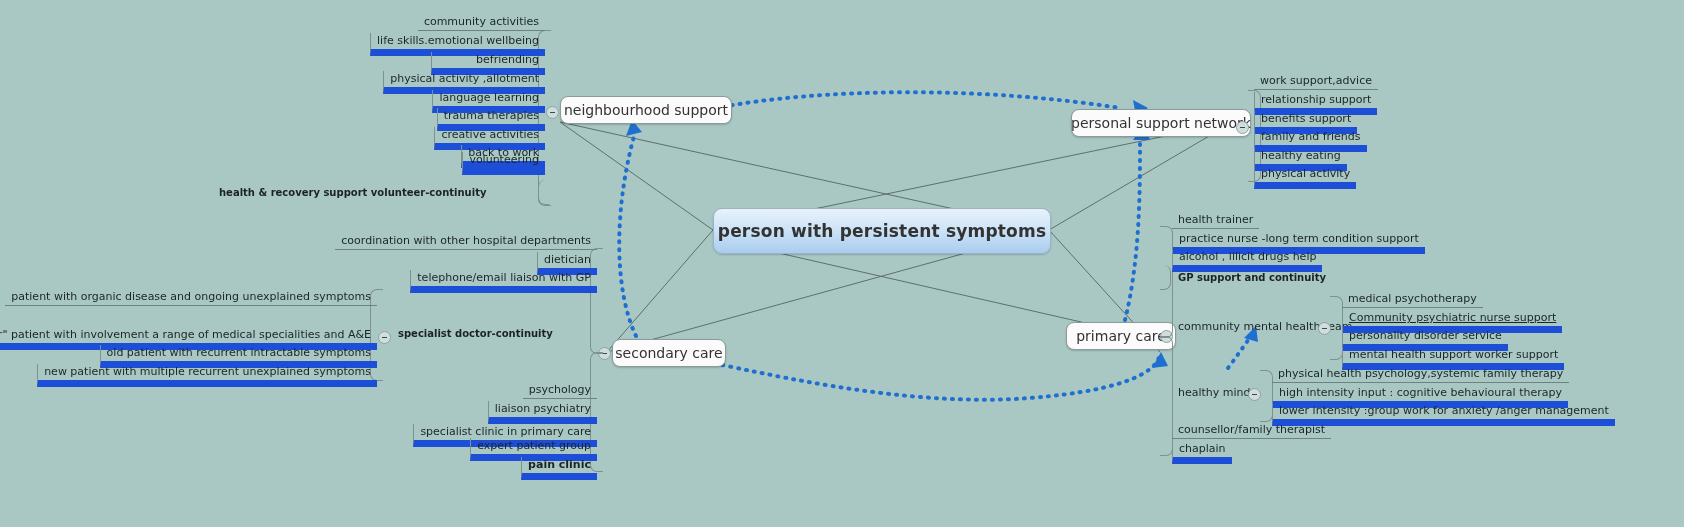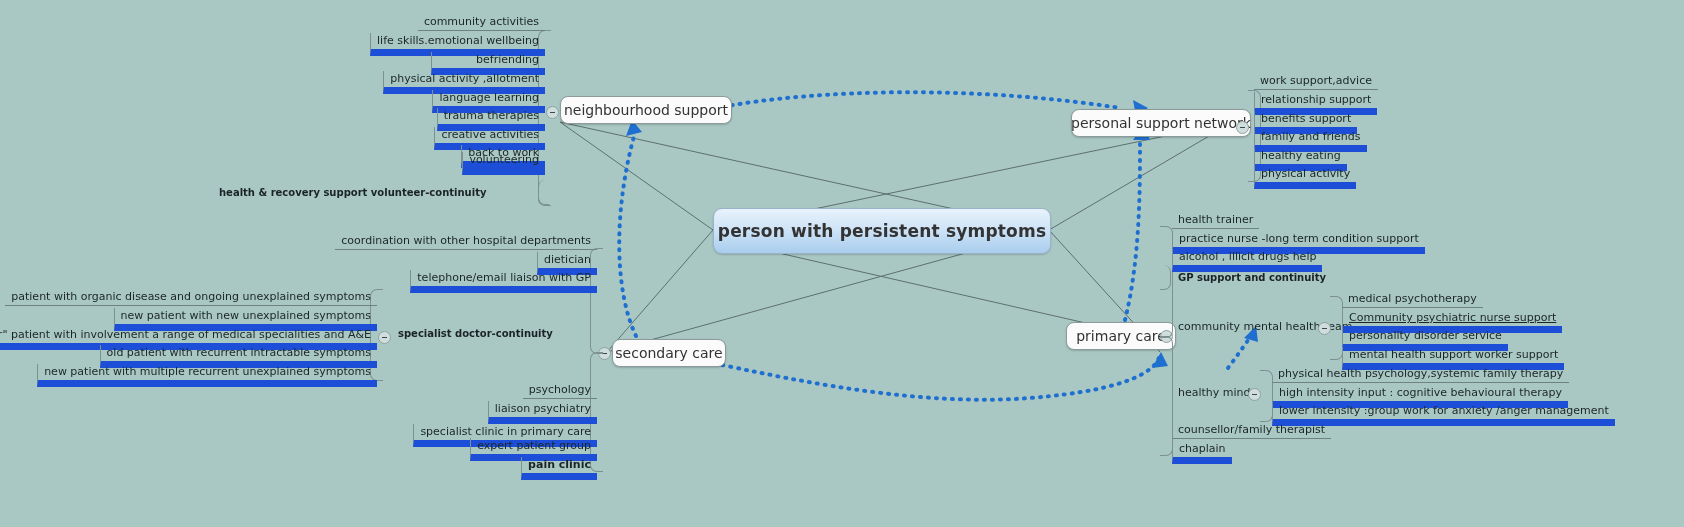--- a/index.html
+++ b/index.html
@@ -149,21 +149,20 @@
   <div class="leaf boxed r" style="right:1087px;top:252px;">dietician</div>
   <div class="leaf boxed r" style="right:1087px;top:270px;">telephone/email liaison with GP</div>
 
   <div class="bold-leaf" style="left:392px;top:324px;">specialist doctor-continuity</div>
   <div class="toggle" style="left:378px;top:331px;">
       <i></i>
     </div>
   <div class="spine left" style="left:370px;top:289px;width:12px;height:90px;"></div>
 
   <div class="leaf r" style="right:1307px;top:289px;">patient with organic disease and ongoing unexplained symptoms</div>
-  <div class="leaf boxed r" style="right:1307px;top:308px;">new patient with new  unexplained symptoms</div>
   <div class="leaf boxed r" style="right:1307px;top:327px;">"high flier" patient with involvement a range of medical specialities and A&amp;E</div>
   <div class="leaf boxed r" style="right:1307px;top:345px;">old patient with recurrent intractable symptoms</div>
   <div class="leaf boxed r" style="right:1307px;top:364px;">new patient with multiple recurrent unexplained symptoms</div>
 
   <div class="leaf r" style="right:1087px;top:382px;">psychology</div>
   <div class="leaf boxed r" style="right:1087px;top:401px;">liaison psychiatry</div>
   <div class="leaf boxed r" style="right:1087px;top:424px;">specialist clinic in primary care</div>
   <div class="leaf boxed r" style="right:1087px;top:438px;">expert patient group</div>
   <div class="leaf boxed r" style="right:1087px;top:457px;font-weight:bold;">pain clinic</div>
 

